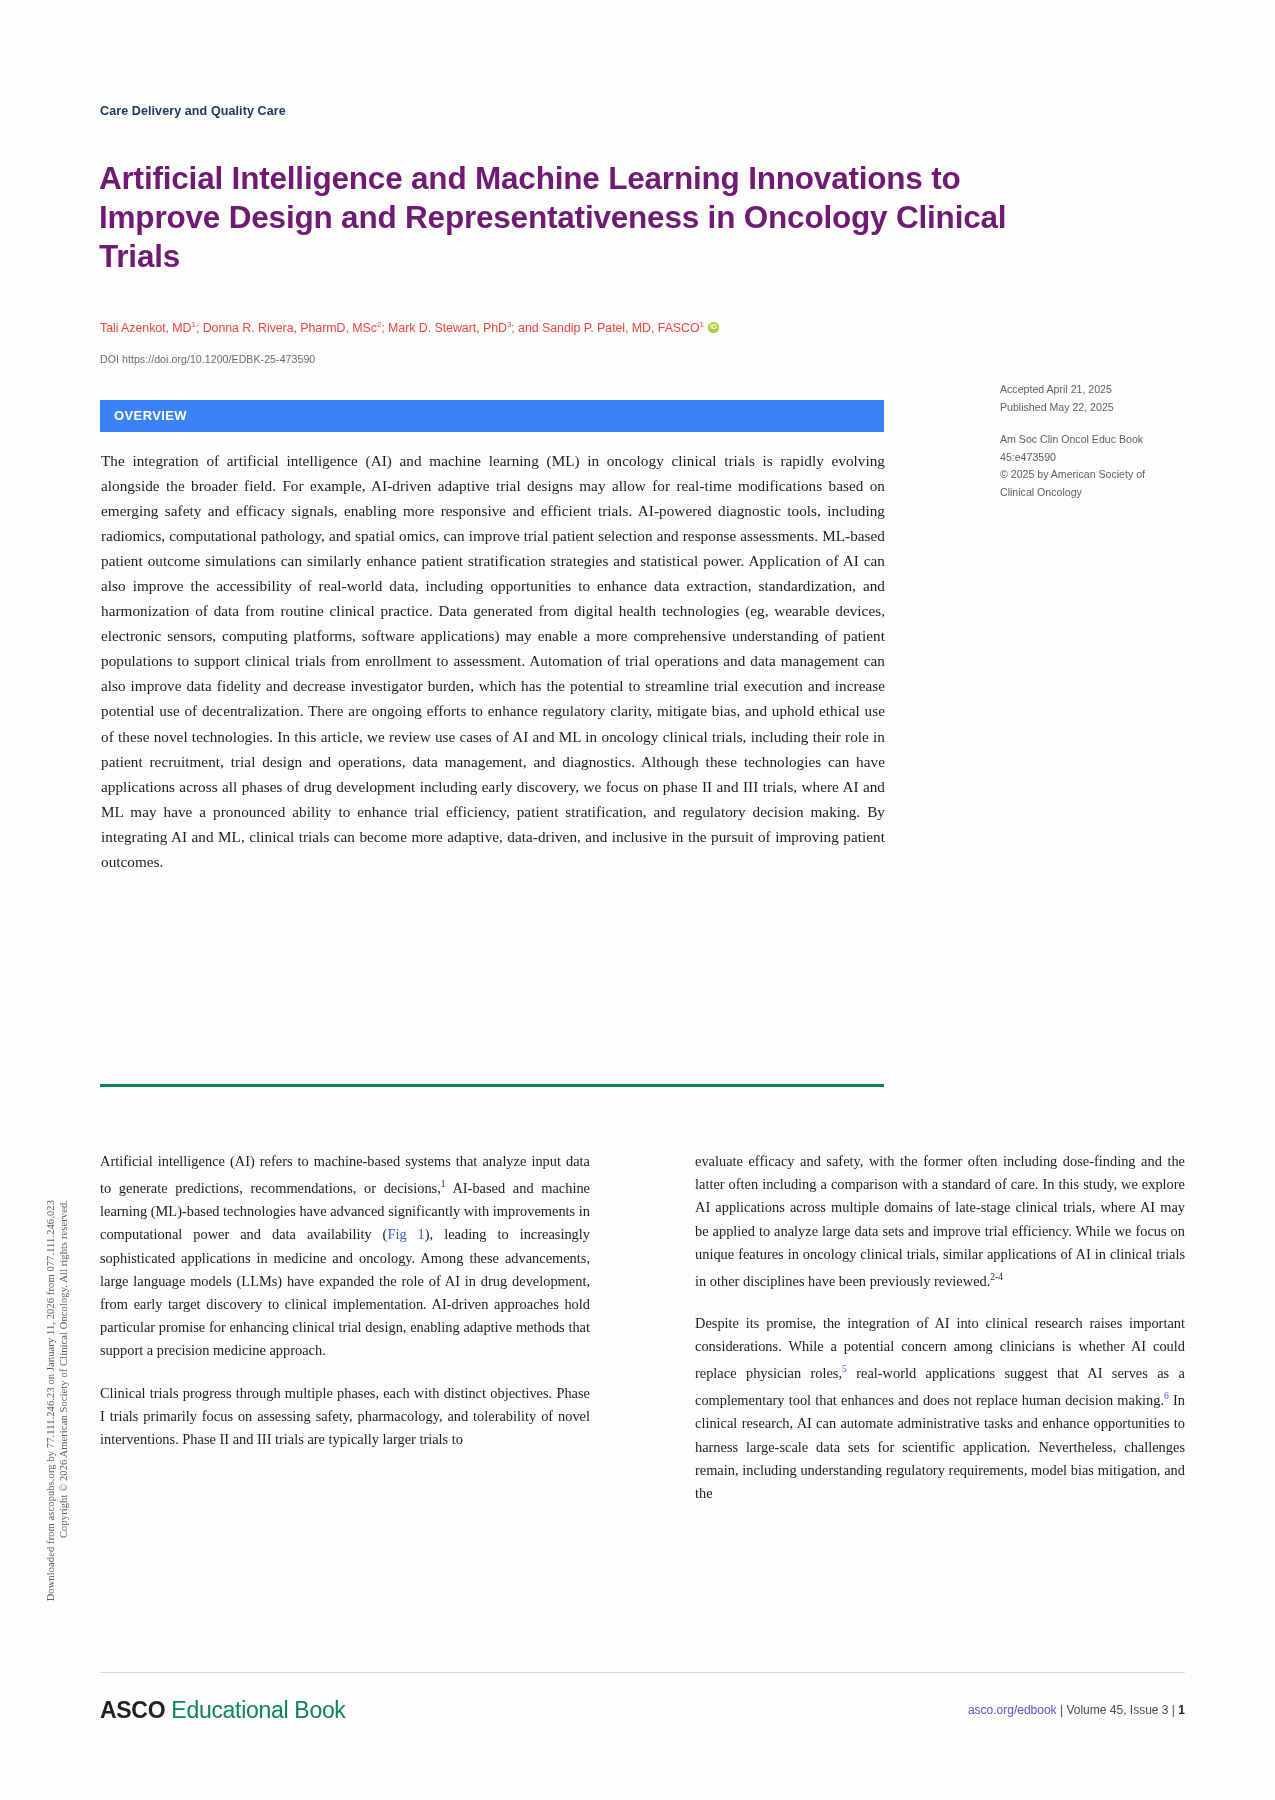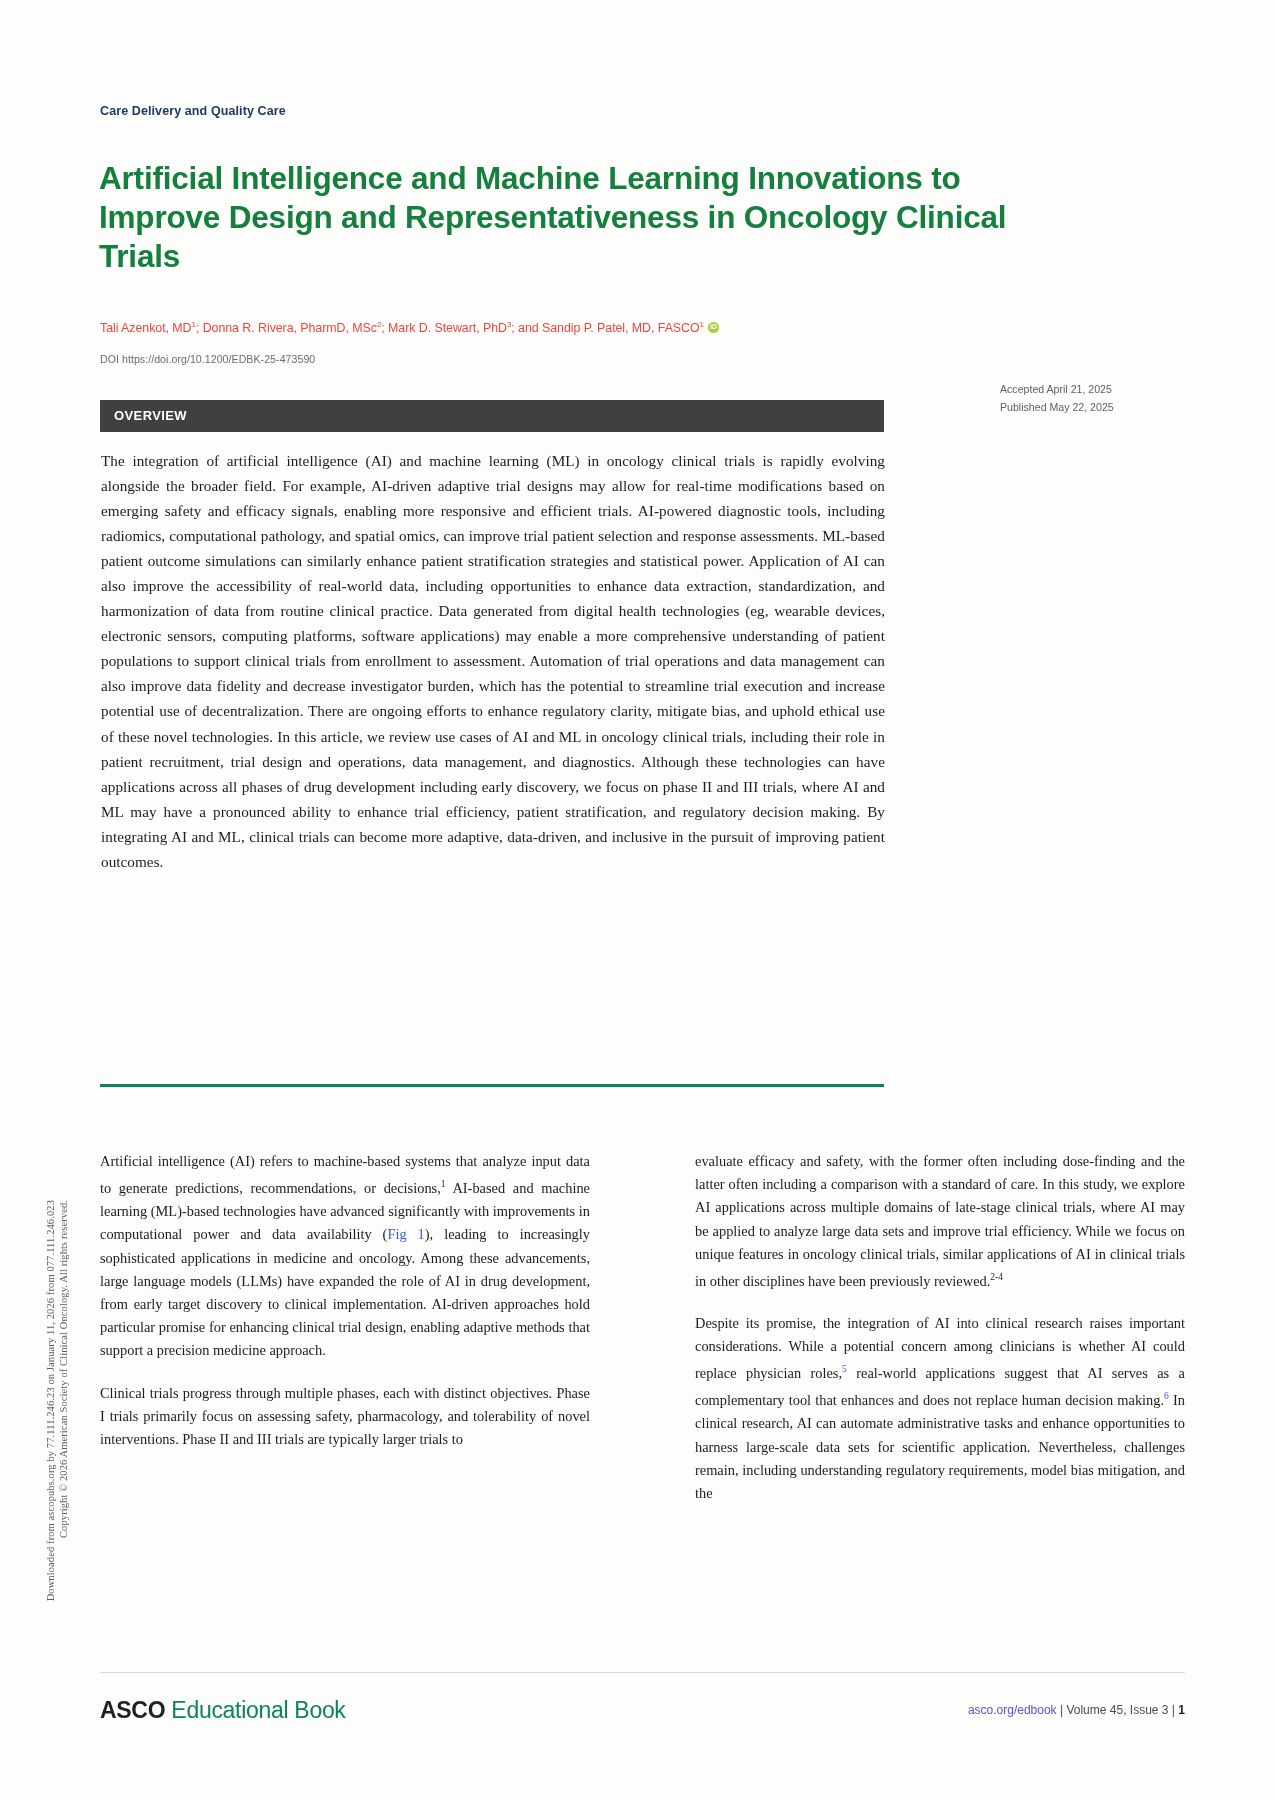--- a/index.html
+++ b/index.html
@@ -52,21 +52,21 @@
   }
   .title {
     position: absolute;
     left: 99px;
     top: 138px;
     width: 990px;
     font-family: "Liberation Sans", sans-serif;
     font-weight: bold;
     font-size: 31.5px;
     line-height: 39px;
-    color: #15803d;
+    color: #701a75;
     letter-spacing: -0.2px;
   }
   .authors {
     position: absolute;
     left: 100px;
     top: 320px;
     width: 980px;
     font-family: "Liberation Sans", sans-serif;
     font-size: 12.4px;
     color: #ef4444;
@@ -104,21 +104,21 @@
     letter-spacing: .05px;
   }
 
   
   .overview-bar {
     position: absolute;
     left: 100px;
     top: 400px;
     width: 784px;
     height: 32px;
-    background: #404040;
+    background: #3b82f6;
   }
   .overview-bar .label {
     position: absolute;
     left: 14px;
     top: 8px;
     font-family: "Liberation Sans", sans-serif;
     font-weight: bold;
     font-size: 13px;
     letter-spacing: .4px;
     color: #ffffff;
@@ -261,20 +261,26 @@
 
   <div class="abstract">The integration of artificial intelligence (AI) and machine learning (ML) in oncology clinical trials is rapidly evolving alongside the broader field. For example, AI-driven adaptive trial designs may allow for real-time modifications based on emerging safety and efficacy signals, enabling more responsive and efficient trials. AI-powered diagnostic tools, including radiomics, computational pathology, and spatial omics, can improve trial patient selection and response assessments. ML-based patient outcome simulations can similarly enhance patient stratification strategies and statistical power. Application of AI can also improve the accessibility of real-world data, including opportunities to enhance data extraction, standardization, and harmonization of data from routine clinical practice. Data generated from digital health technologies (eg, wearable devices, electronic sensors, computing platforms, software applications) may enable a more comprehensive understanding of patient populations to support clinical trials from enrollment to assessment. Automation of trial operations and data management can also improve data fidelity and decrease investigator burden, which has the potential to streamline trial execution and increase potential use of decentralization. There are ongoing efforts to enhance regulatory clarity, mitigate bias, and uphold ethical use of these novel technologies. In this article, we review use cases of AI and ML in oncology clinical trials, including their role in patient recruitment, trial design and operations, data management, and diagnostics. Although these technologies can have applications across all phases of drug development including early discovery, we focus on phase II and III trials, where AI and ML may have a pronounced ability to enhance trial efficiency, patient stratification, and regulatory decision making. By integrating AI and ML, clinical trials can become more adaptive, data-driven, and inclusive in the pursuit of improving patient outcomes.</div>
 
   <div class="rule-green"></div>
 
   <div class="meta">
     <div class="blk">
       <div>Accepted April 21, 2025</div>
       <div>Published May 22, 2025</div>
     </div>
+    <div class="blk">
+      <div>Am Soc Clin Oncol Educ Book</div>
+      <div>45:e473590</div>
+      <div>© 2025 by American Society of</div>
+      <div>Clinical Oncology</div>
+    </div>
   </div>
 
   <div class="body-cols">
 
     <div class="col col-left">
       <p>Artificial intelligence (AI) refers to machine-based systems that analyze input data to generate predictions, recommendations, or decisions,<sup class="refb">1</sup> AI-based and machine learning (ML)-based technologies have advanced significantly with improvements in computational power and data availability (<span class="lnk">Fig 1</span>), leading to increasingly sophisticated applications in medicine and oncology. Among these advancements, large language models (LLMs) have expanded the role of AI in drug development, from early target discovery to clinical implementation. AI-driven approaches hold particular promise for enhancing clinical trial design, enabling adaptive methods that support a precision medicine approach.</p>
       <p>Clinical trials progress through multiple phases, each with distinct objectives. Phase I trials primarily focus on assessing safety, pharmacology, and tolerability of novel interventions. Phase II and III trials are typically larger trials to</p>
     </div>
 
     <div class="col col-right">

